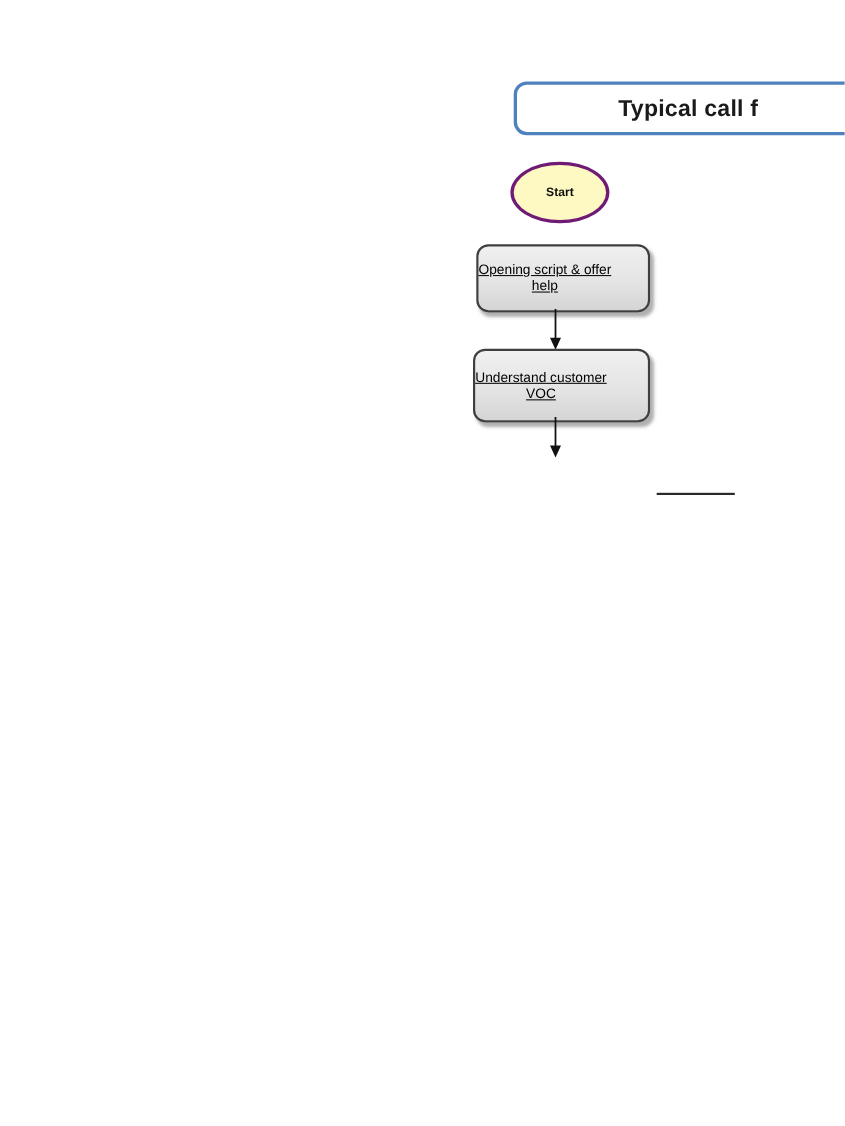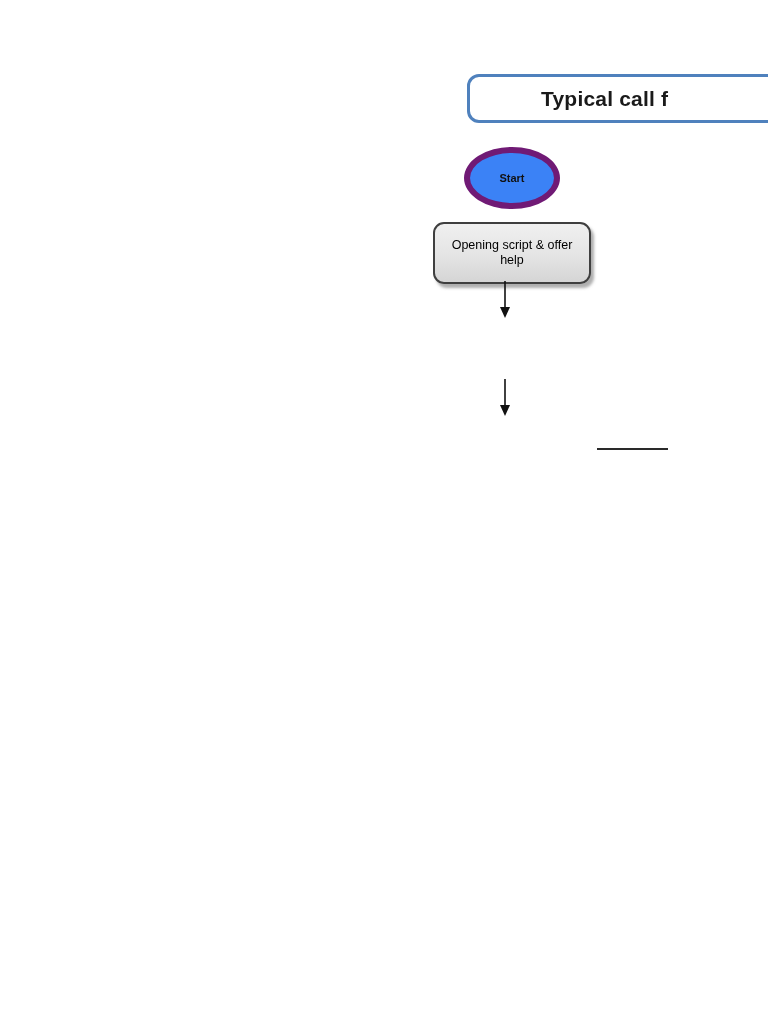--- a/index.html
+++ b/index.html
@@ -24,37 +24,37 @@
     top: 74px;
     width: 560px;           
     height: 43px;
     border: 3px solid #4f81bd;
     border-radius: 12px;
     background: #ffffff;
     display: flex;
     align-items: center;
   }
   .title-text {
-    padding-left: 71px;
+    padding-left: 92px;
     font-size: 21px;
     font-weight: bold;
     color: #1a1a1a;
     letter-spacing: 0.2px;
     white-space: nowrap;
   }
 
   
   .start-ellipse {
     position: absolute;
     left: 464px;
     top: 147px;
     width: 84px;
     height: 50px;
-    background: #3b82f6;
-    border: 6px solid #701a75;
+    background: #fef9c3;
+    border: 3px solid #701a75;
     border-radius: 50%;
     display: flex;
     align-items: center;
     justify-content: center;
     text-align: right;
   }
   .start-label {
     font-size: 11px;
     font-weight: bold;
     color: #111111;
@@ -62,22 +62,22 @@
 
   
   .process-box {
     position: absolute;
     background: linear-gradient(180deg, #f0f0f0 0%, #e4e4e4 55%, #d5d5d5 100%);
     border: 2px solid #3f3f3f;
     border-radius: 11px;
     box-shadow: 3px 4px 3px rgba(110,110,110,0.55);
     display: flex;
     align-items: center;
-    justify-content: center;
     text-align: center;
+    text-decoration: underline;
   }
   .node-label {
     font-size: 12.5px;
     line-height: 15px;
     color: #000000;
     white-space: pre-line;
   }
   .box-1 { left: 433px; top: 222px; width: 154px; height: 58px; }
   .box-2 { left: 430px; top: 317px; width: 157px; height: 63px; }
   .box-3 { left: 428px; top: 415px; width: 160px; height: 63px; }
@@ -117,20 +117,24 @@
   <div class="process-box box-1">
     <span class="node-label">Opening script &amp; offer
 help</span>
   </div>
 
   <svg class="flow-arrow arrow-1" viewBox="0 0 14 37">
     <line x1="7" y1="0" x2="7" y2="27" stroke="#111111" stroke-width="1.6"></line>
     <polygon points="2,26 12,26 7,37" fill="#111111"></polygon>
   </svg>
 
+  <div class="process-box box-2">
+    <span class="node-label">Understand customer
+VOC</span>
+  </div>
 
   <svg class="flow-arrow arrow-2" viewBox="0 0 14 37">
     <line x1="7" y1="0" x2="7" y2="27" stroke="#111111" stroke-width="1.6"></line>
     <polygon points="2,26 12,26 7,37" fill="#111111"></polygon>
   </svg>
 
 
   <div class="connector-line"></div>
 
 </div>

